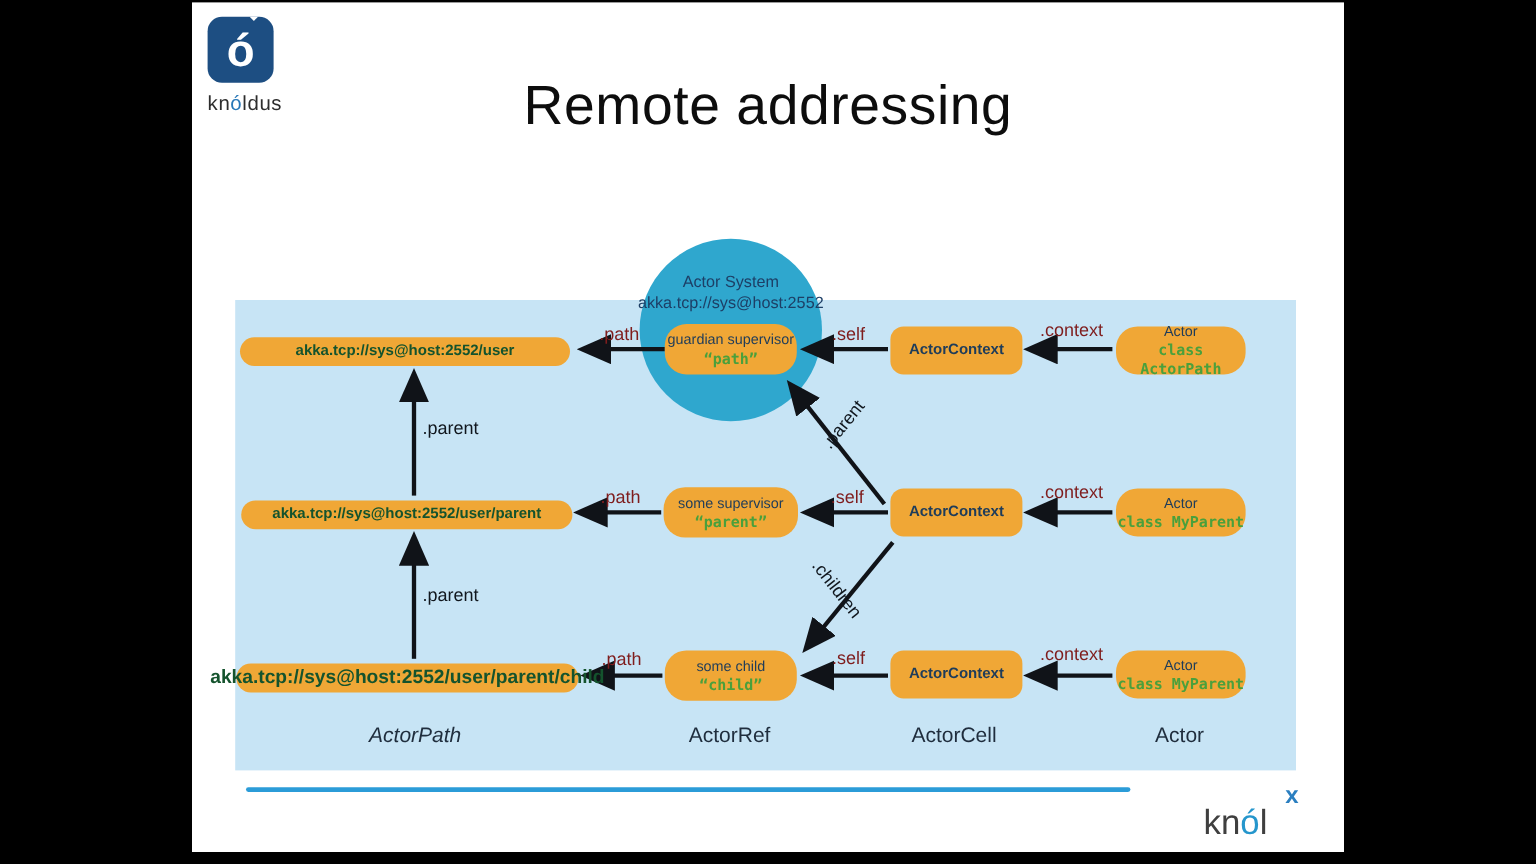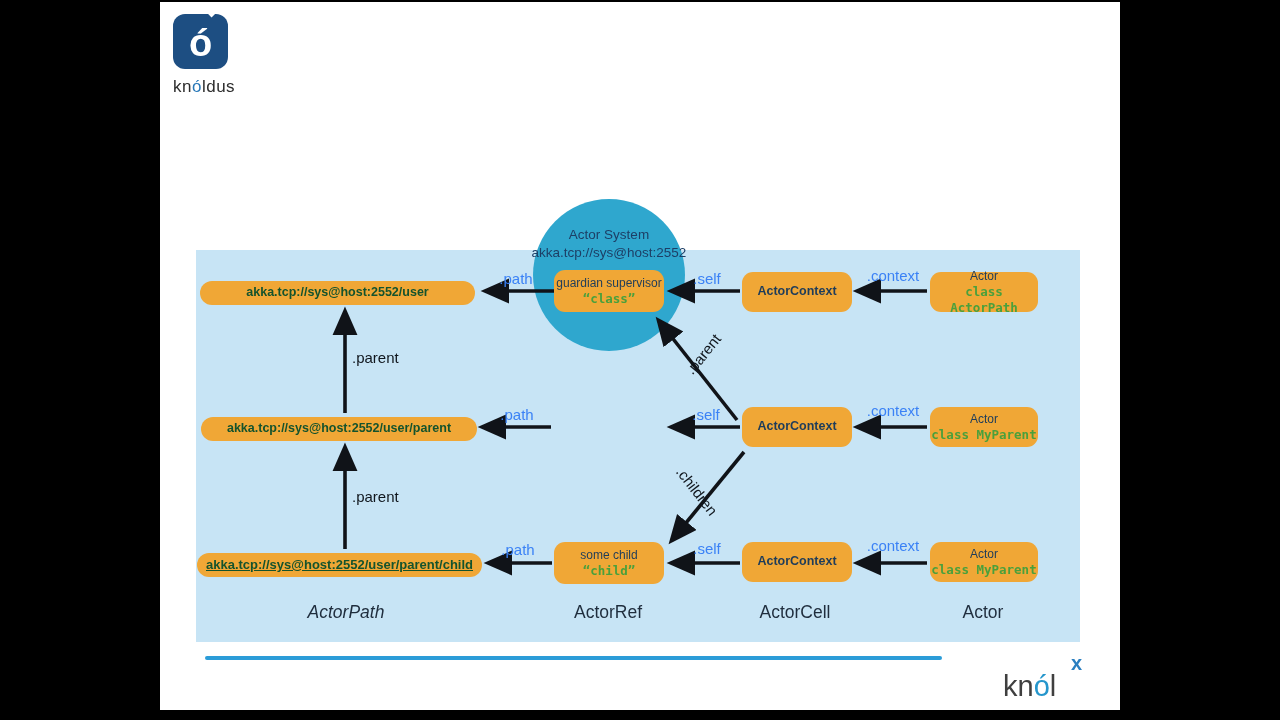--- a/index.html
+++ b/index.html
@@ -30,24 +30,24 @@
   .blue-rect{position:absolute;left:36px;top:248px;width:884px;height:392px;background:#c7e4f5;}
   .sys-circle{position:absolute;left:373px;top:197px;width:152px;height:152px;border-radius:50%;background:#2fa7ce;}
   .sys-text{position:absolute;left:355px;top:224px;width:188px;text-align:center;color:#1d3f66;font-size:13.5px;line-height:1.35;}
   svg.arrows{position:absolute;left:0;top:0;width:960px;height:708px;pointer-events:none;}
   .obox{
     position:absolute;background:#f0a736;border-radius:11px;color:#1e3c5a;
     display:flex;flex-direction:column;align-items:center;justify-content:center;
     text-align:center;line-height:1.25;
   }
   .pill{border-radius:13px;font-size:12.5px;color:#14532d;font-weight:bold;}
-  .refbox{font-size:12px;}
+  .refbox{font-size:12px;border-radius:18px;}
   .mono{font-family:"DejaVu Sans Mono",monospace;color:#4aa03c;font-weight:bold;font-size:12.5px;}
   .cellbox{font-size:12.5px;font-weight:bold;}
-  .edge-label{position:absolute;font-size:15px;color:#3b82f6;width:80px;text-align:center;transform:translate(-50%,0);}
+  .edge-label{position:absolute;font-size:15px;color:#7f1d1d;width:80px;text-align:center;transform:translate(-50%,0);}
   .rot-label{position:absolute;font-size:15px;color:#10161d;white-space:nowrap;}
   .col-label{position:absolute;top:600px;width:160px;text-align:center;transform:translateX(-50%);font-size:17.5px;color:#1f2d3d;}
   
   .footer-line{position:absolute;left:45px;top:654px;width:737px;height:4px;background:#2b9cd8;border-radius:2px;}
   .knolx{position:absolute;left:785px;top:636px;width:160px;height:72px;}
   .knolx-text{position:absolute;left:58px;top:32px;font-size:29px;color:#3f3f3f;}
   .knolx-text .accent{color:#2596cc;}
   .knolx-x{position:absolute;left:126px;top:14px;font-size:20px;font-weight:bold;color:#2b7fc0;}
 </style>
 </head>
@@ -56,20 +56,21 @@
 <div class="slide">
 
   <div class="klogo">
     <div class="klogo-box">
       <span>ó</span>
       <i class="klogo-slash"></i>
     </div>
     <div class="klogo-text"><span>kn</span><span class="accent">ó</span><span>ldus</span></div>
   </div>
 
+  <div class="title">Remote addressing</div>
 
   <div class="diagram">
     <div class="blue-rect"></div>
     <div class="sys-circle"></div>
     <div class="sys-text">
       <div>Actor System</div>
       <div>akka.tcp://sys@host:2552</div>
     </div>
 
     <svg class="arrows" viewBox="0 0 960 708">
@@ -97,42 +98,46 @@
       <line x1="577" y1="418" x2="499" y2="319" stroke="#101318" stroke-width="3.6" marker-end="url(#ah)"></line>
 
       <line x1="584" y1="450" x2="512" y2="538" stroke="#101318" stroke-width="3.6" marker-end="url(#ah)"></line>
     </svg>
 
     <div class="obox pill" style="left:40px;top:279px;width:275px;height:24px;">
         <span>akka.tcp://sys@host:2552/user</span>
       </div>
     <div class="obox refbox" style="left:394px;top:268px;width:110px;height:42px;">
       <div>guardian supervisor</div>
-      <div class="mono">“class”</div>
+      <div class="mono">“path”</div>
     </div>
     <div class="obox cellbox" style="left:582px;top:270px;width:110px;height:40px;">
         <span>ActorContext</span>
       </div>
     <div class="obox refbox" style="left:770px;top:270px;width:108px;height:40px;">
       <div>Actor</div>
       <div class="mono">class ActorPath</div>
     </div>
 
     <div class="obox pill" style="left:41px;top:415px;width:276px;height:24px;">
         <span>akka.tcp://sys@host:2552/user/parent</span>
       </div>
+    <div class="obox refbox" style="left:393px;top:404px;width:112px;height:42px;">
+      <div>some supervisor</div>
+      <div class="mono">“parent”</div>
+    </div>
     <div class="obox cellbox" style="left:582px;top:405px;width:110px;height:40px;">
         <span>ActorContext</span>
       </div>
     <div class="obox refbox" style="left:770px;top:405px;width:108px;height:40px;">
       <div>Actor</div>
       <div class="mono">class MyParent</div>
     </div>
 
-    <div class="obox pill" style="left:37px;top:551px;width:285px;height:24px;font-size:13px;text-decoration:underline;">
+    <div class="obox pill" style="left:37px;top:551px;width:285px;height:24px;font-size:16px;">
         <span>akka.tcp://sys@host:2552/user/parent/child</span>
       </div>
     <div class="obox refbox" style="left:394px;top:540px;width:110px;height:42px;">
       <div>some child</div>
       <div class="mono">“child”</div>
     </div>
     <div class="obox cellbox" style="left:582px;top:540px;width:110px;height:40px;">
         <span>ActorContext</span>
       </div>
     <div class="obox refbox" style="left:770px;top:540px;width:108px;height:40px;">

